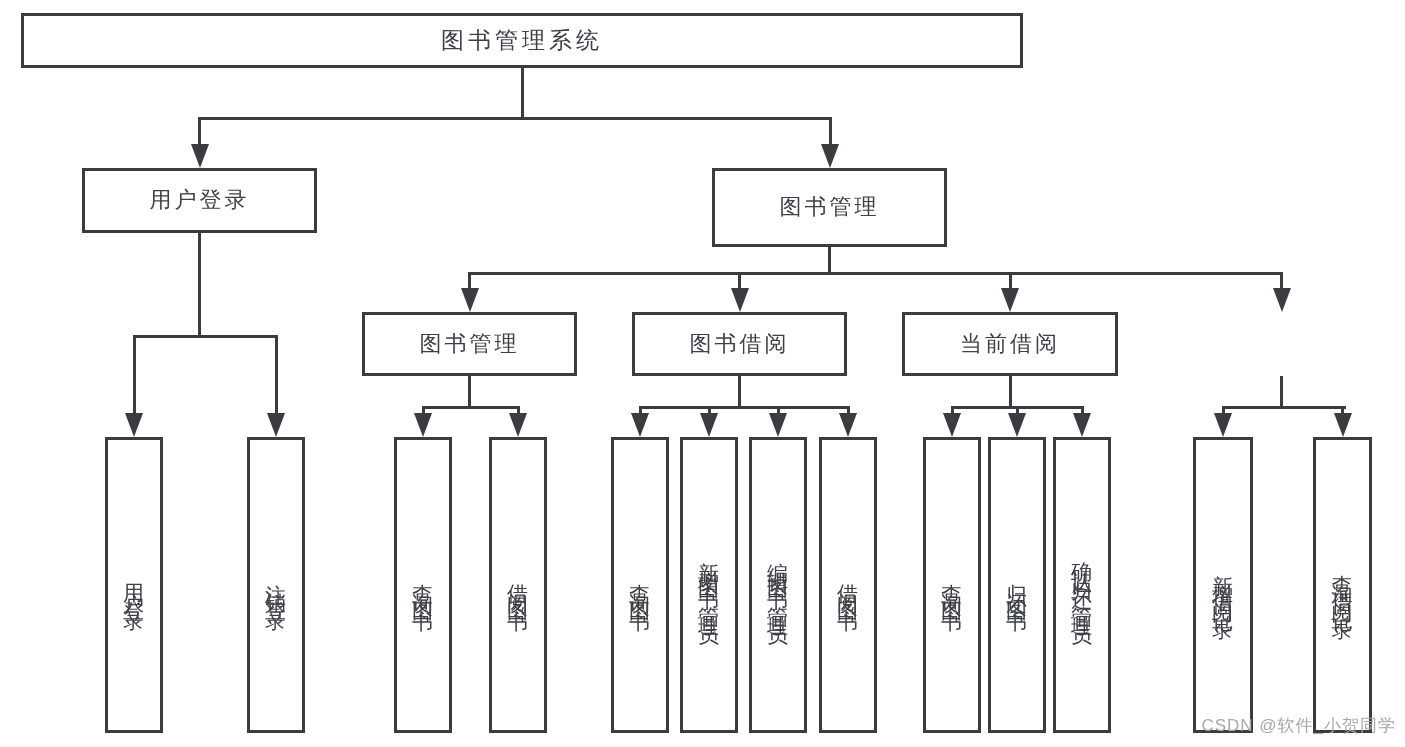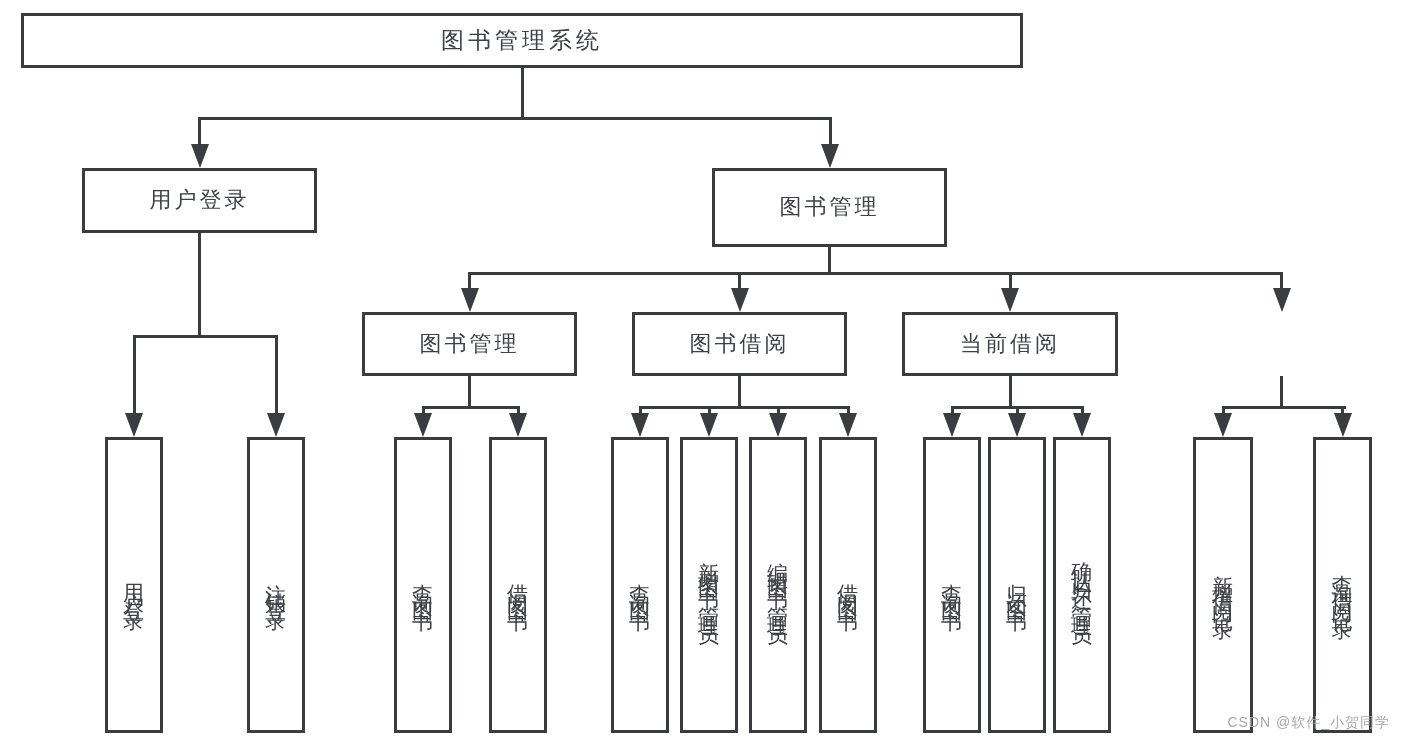--- a/index.html
+++ b/index.html
@@ -39,22 +39,22 @@
   .seg{position:absolute;background:var(--line);}
   .arrow{
     position:absolute;
     width:0;height:0;
     border-left:9px solid transparent;
     border-right:9px solid transparent;
     border-top:24px solid var(--line);
   }
   #watermark{
     position:absolute;
-    top:714px;right:15px;
-    font-size:14px;
+    top:714px;right:9px;
+    font-size:17px;
     color:var(--watermark);
     letter-spacing:1px;
     z-index:5;
     white-space:nowrap;
   }
 </style>
 </head>
 <body>
 
 <div id="stage">

